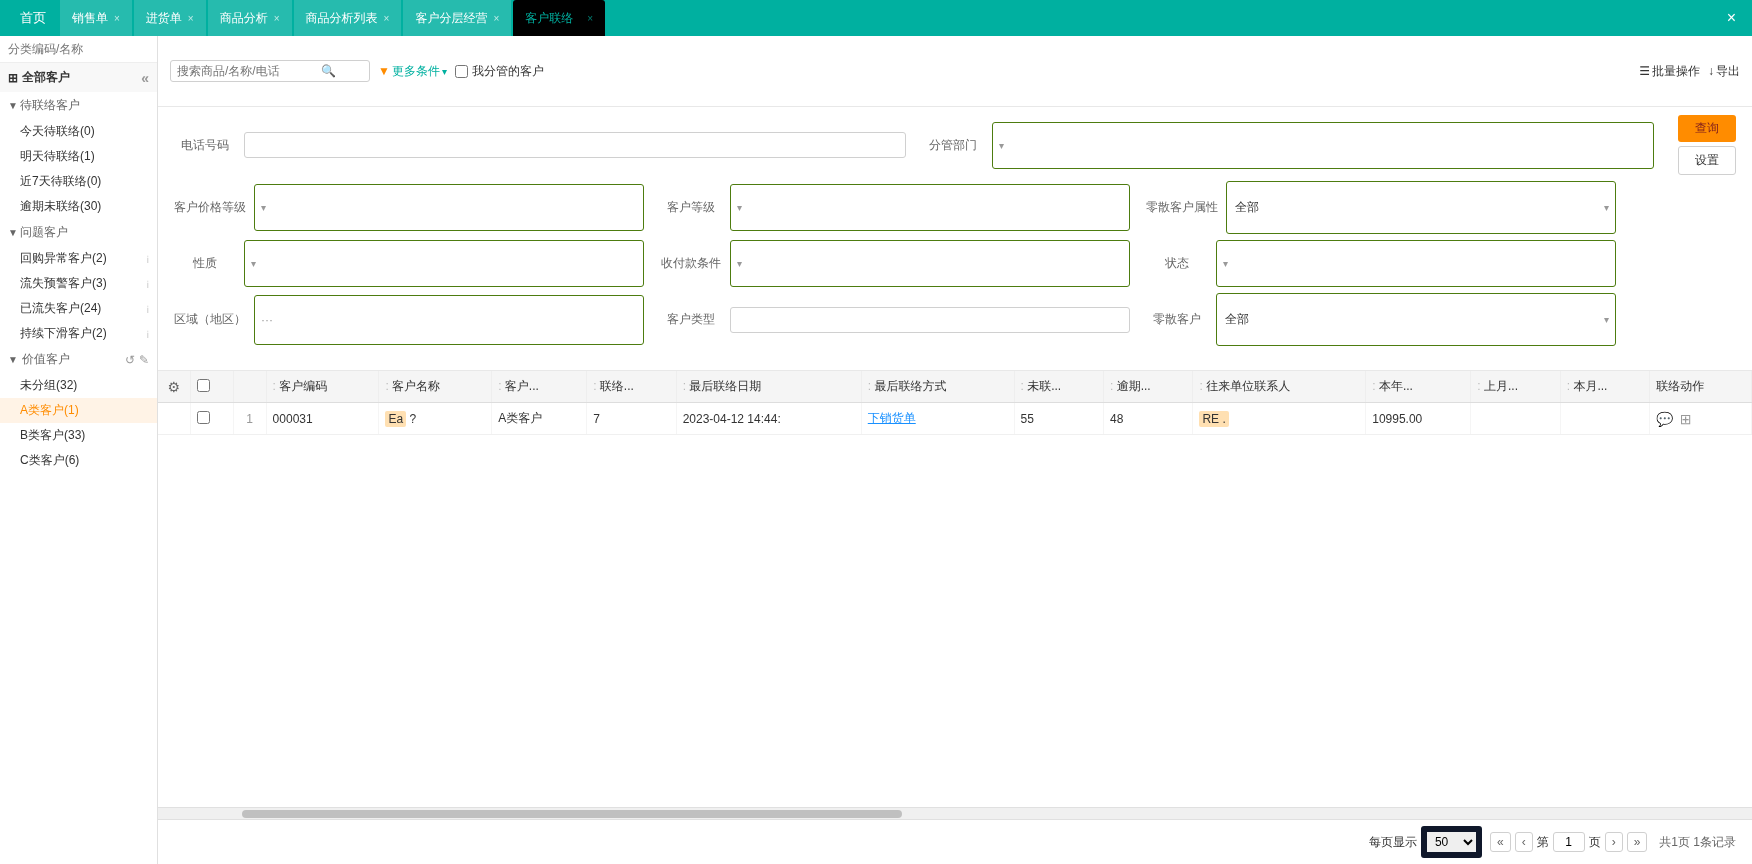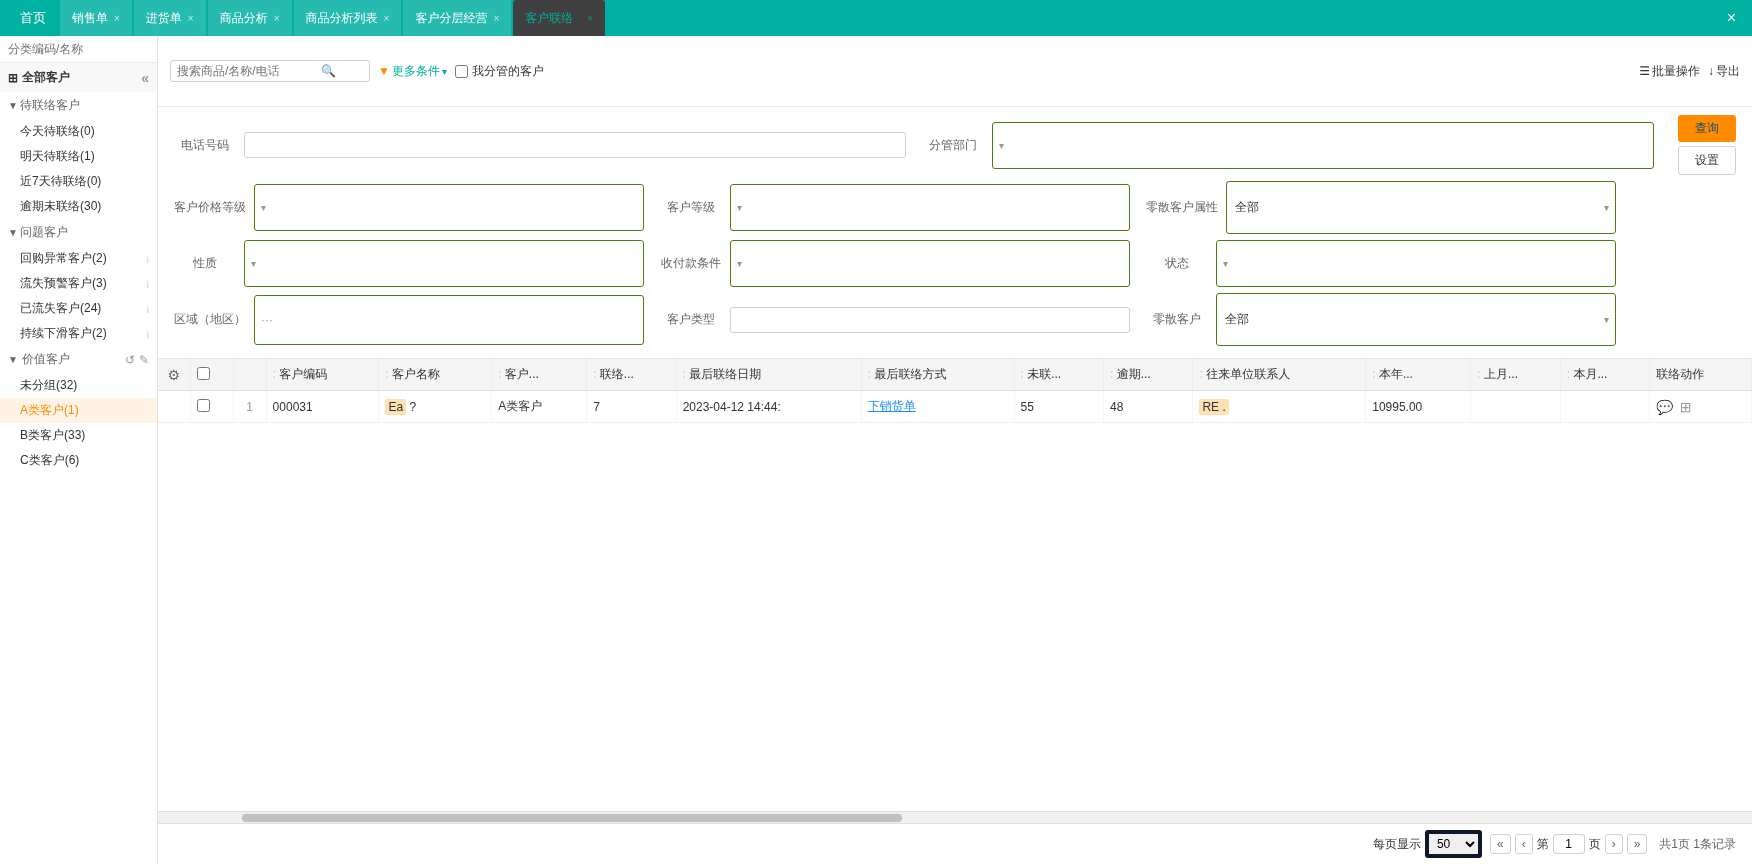--- a/index.html
+++ b/index.html
@@ -13,21 +13,21 @@
     .nav-home {
       color: #fff; padding: 0 12px; height: 36px; line-height: 36px;
       font-size: 13px; cursor: pointer; white-space: nowrap;
     }
     .nav-tab {
       display: flex; align-items: center; height: 36px; padding: 4px 12px;
       color: #fff; cursor: pointer; white-space: nowrap; gap: 4px;
       background: rgba(255,255,255,0.15); margin-left: 2px;
     }
     .nav-tab.active {
-      background: #404040; color: #00b0a0; border-radius: 3px 3px 0 0; gap: 12px;
+      background: #000000; color: #00b0a0; border-radius: 3px 3px 0 0; gap: 12px;
     }
     .nav-tab .close-x {
       font-size: 10px; opacity: 0.7; margin-left: 2px;
     }
     .nav-tab.active .close-x { color: #00b0a0; }
     .top-nav-right {
       margin-left: auto; display: flex; align-items: center;
     }
     .window-close-btn {
       color: #fff; font-size: 16px; cursor: pointer; padding: 0 8px;
@@ -108,21 +108,21 @@
       display: flex; align-items: center; gap: 2px; color: #333; cursor: pointer;
     }
 
     
     .adv-filter {
       background: #fff; padding: 8px 16px; border-bottom: 1px solid #e8e8e8;
     }
     .adv-filter-row {
       display: flex; align-items: center; margin-bottom: 6px; gap: 0;
     }
-    .adv-filter-row:last-child { margin-bottom: 4px; }
+    .adv-filter-row:last-child { margin-bottom: 16px; }
     .filter-field {
       display: flex; align-items: center; flex: 1; min-width: 0;
     }
     .filter-label {
       color: #666; white-space: nowrap; min-width: 70px; text-align: center;
       padding-right: 8px;
     }
     .filter-input {
       flex: 1; border: 1px solid #4d7c0f; border-radius: 3px; padding: 17px 6px;
       outline: none; font-size: 12px; color: #333; display: flex;
@@ -132,21 +132,21 @@
     .filter-input.with-arrow::after {
       content: '▾'; color: #999; font-size: 10px;
     }
     .filter-input.with-dots::after {
       content: '···'; color: #999;
     }
     .filter-divider { width: 16px; }
 
     
     .query-btn {
-      background: #ff8c00; color: #0c4a6e; border: none; border-radius: 3px;
+      background: #ff8c00; color: #7f1d1d; border: none; border-radius: 3px;
       padding: 5px 16px; cursor: pointer; font-size: 12px; white-space: nowrap;
     }
     .set-btn {
       background: #fff; color: #333; border: 1px solid #d0d0d0; border-radius: 3px;
       padding: 5px 16px; cursor: pointer; font-size: 12px; white-space: nowrap;
     }
     .btn-group { display: flex; flex-direction: column; gap: 4px; margin-left: 8px; }
 
     
     .table-area {
@@ -174,21 +174,21 @@
     
     .table-footer {
       background: #fff; border-top: 1px solid #e0e0e0;
       display: flex; align-items: center; padding: 6px 16px;
       justify-content: flex-end; gap: 8px;
     }
     .footer-page-size {
       display: flex; align-items: center; gap: 4px; color: #333;
     }
     .page-size-select {
-      border: 4px solid #0f172a; border-radius: 3px; padding: 2px 4px;
+      border: 6px solid #0f172a; border-radius: 3px; padding: 2px 4px;
       font-size: 12px; outline: none;
     }
     .pagination {
       display: flex; align-items: center; gap: 4px; color: #333;
     }
     .page-btn {
       border: 1px solid #d0d0d0; border-radius: 3px; padding: 2px 6px;
       cursor: pointer; background: #fff; font-size: 12px; color: #666;
     }
     .page-btn:disabled { color: #ccc; cursor: default; }

